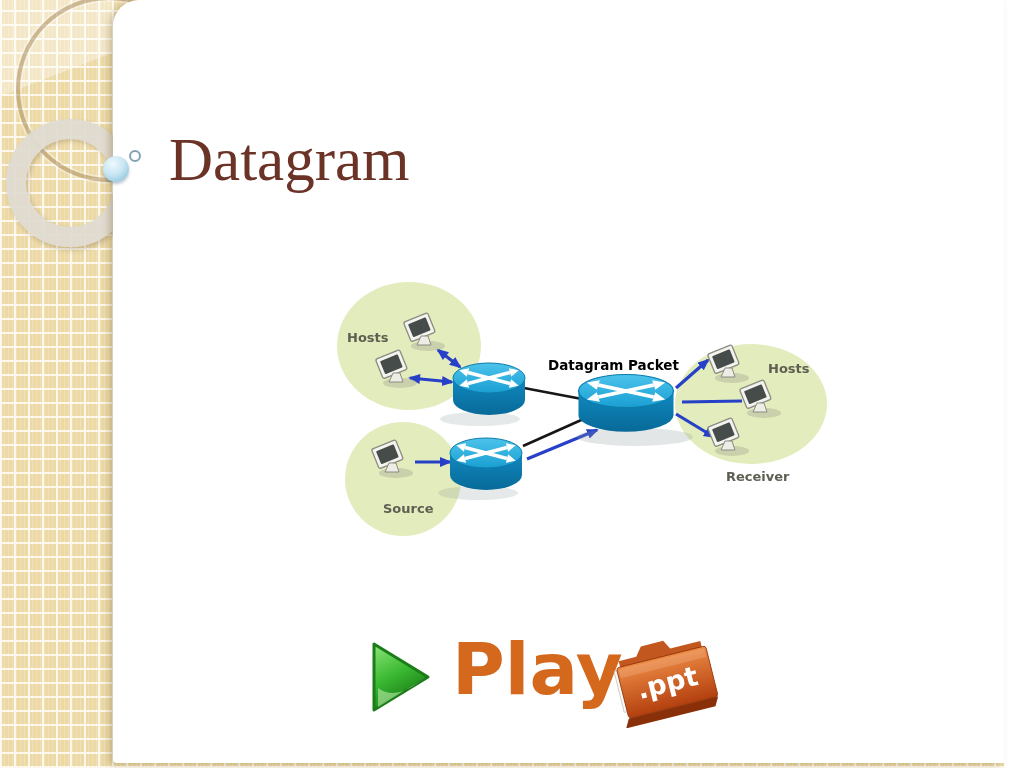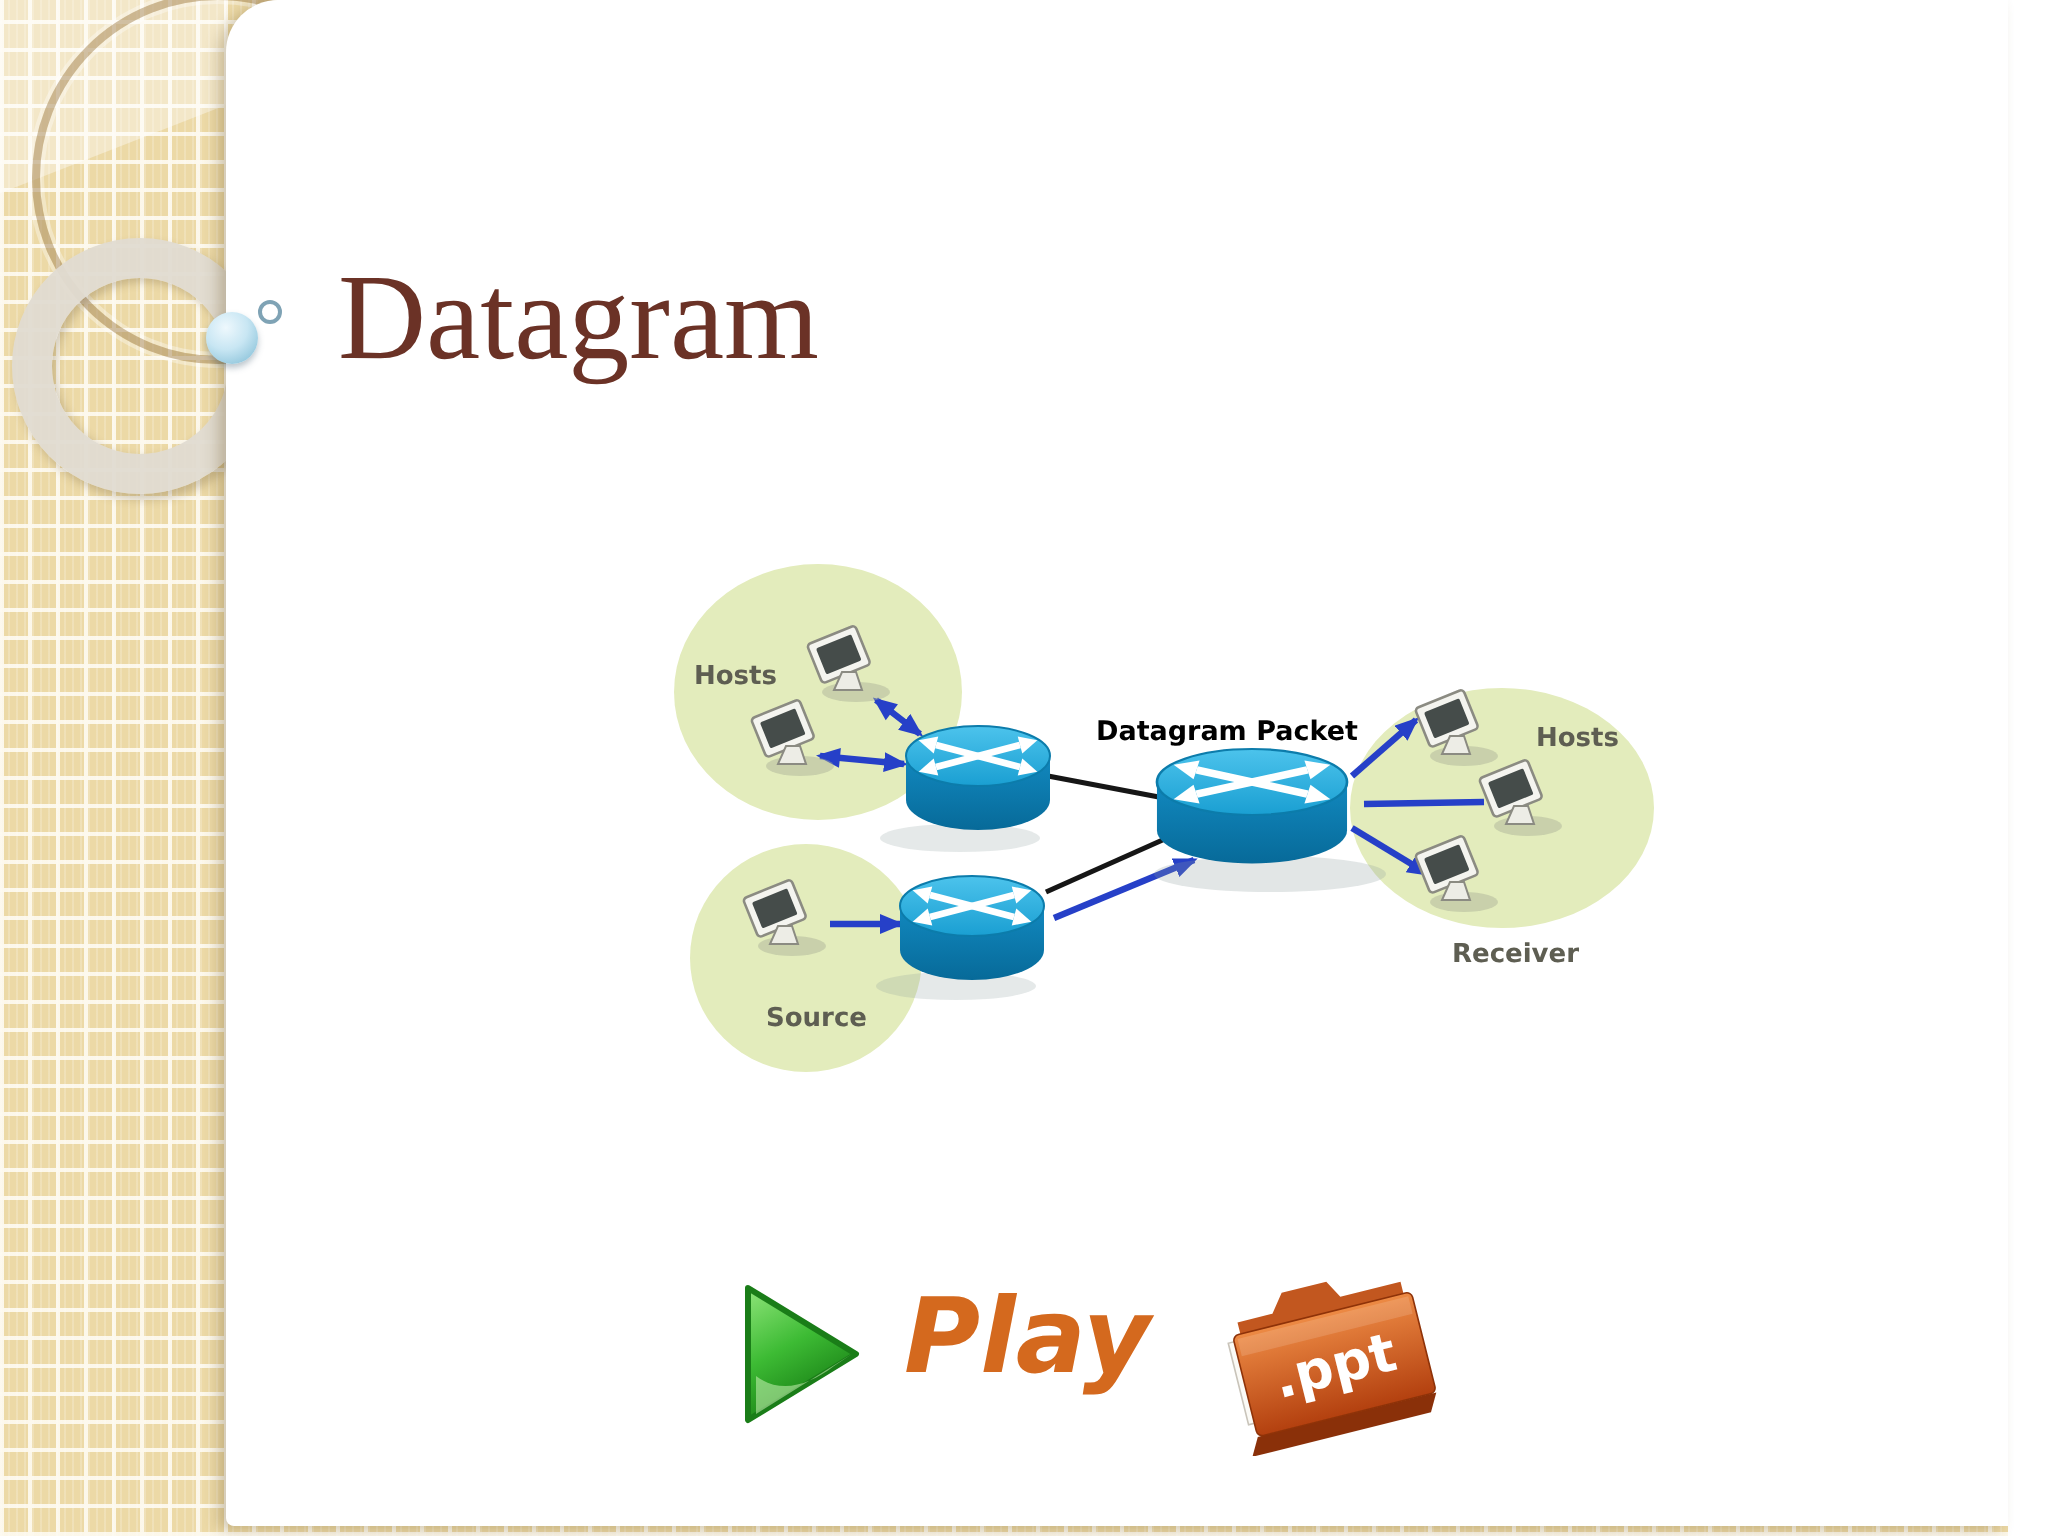--- a/index.html
+++ b/index.html
@@ -28,22 +28,22 @@
     border:2px solid #7fa3b5;background:#ffffff;}
   .slide-title{position:absolute;left:169px;top:127px;z-index:4;
     font-family:"Liberation Serif","DejaVu Serif",serif;
     font-size:61px;line-height:66px;color:var(--title-brown,#6B3226);letter-spacing:0px;}
   .diagram{position:absolute;left:330px;top:278px;z-index:4;}
   .diagram text{font-family:"DejaVu Sans","Liberation Sans",sans-serif;font-weight:bold;}
   .grp-label{fill:var(--label-gray,#5E5E52);font-size:13px;}
   .packet-label{fill:#000000;font-size:13.5px;}
   .footer{position:absolute;left:360px;top:626px;width:380px;height:110px;z-index:4;}
   .tri-svg{position:absolute;left:10px;top:14px;}
-  .play-label{position:absolute;left:92px;top:8px;font-size:52px;line-height:70px;font-weight:bold;
-    color:var(--play-orange,#D4691E);font-family:"DejaVu Sans","Liberation Sans",sans-serif;font-style:italic;}
+  .play-label{position:absolute;left:92px;top:8px;font-size:72px;line-height:70px;font-weight:bold;
+    color:var(--play-orange,#D4691E);font-family:"DejaVu Sans","Liberation Sans",sans-serif;}
   .folder-svg{position:absolute;left:244px;top:0px;}
   .folder-text{fill:#ffffff;font-size:27px;font-weight:bold;font-family:"DejaVu Sans","Liberation Sans",sans-serif;}
 </style>
 </head>
 <body>
 
 <div class="stage">
 
   <div class="sidebar-highlight"></div>
   <div class="ring-thin"></div>

